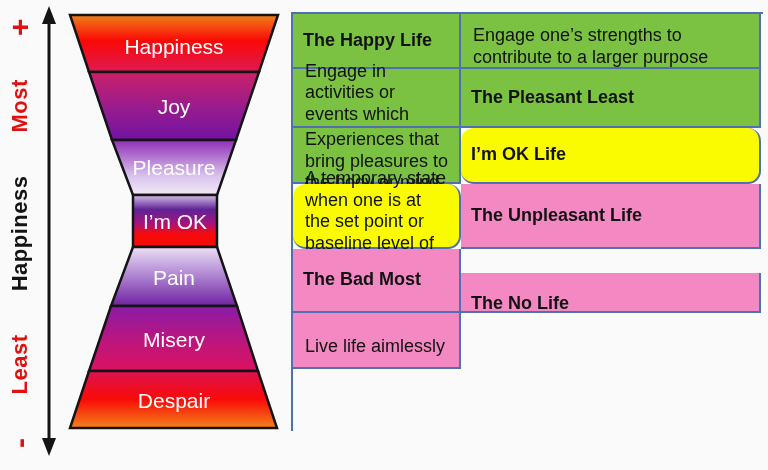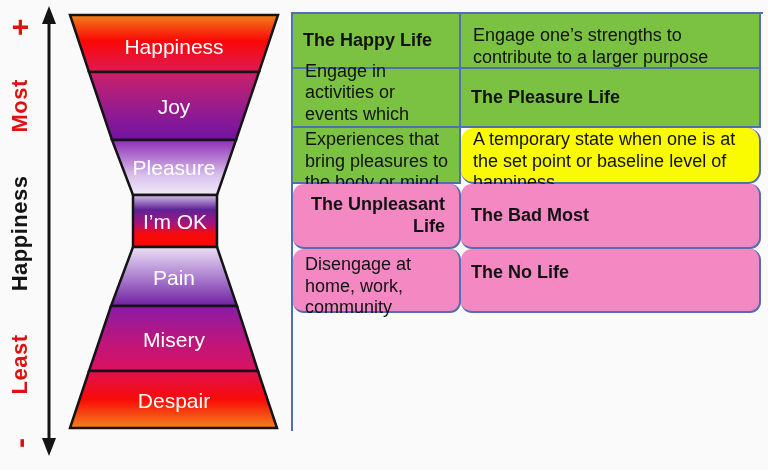--- a/index.html
+++ b/index.html
@@ -40,26 +40,26 @@
     display:grid;grid-template-columns:168px 300px;
     grid-template-rows:55px 59px 56px 65px 64px 56px 62px;
     border-top:2px solid #5070b2;border-left:2px solid #5070b2;
   }
   .cell{
     box-sizing:border-box;
     border-right:2px solid #5070b2;border-bottom:2px solid #5070b2;
     display:flex;align-items:center;
     color:#121212;font-size:18px;line-height:1.2;
   }
-  .cell.label{font-weight:bold;padding:2px 14px 2px 10px;text-align:right;}
+  .cell.label{font-weight:bold;padding:2px 14px 2px 10px;}
   .cell.desc{padding:16px 8px 3px 12px;}
   .t-green{background:#7cc242;}
   .t-yellow{background:#fbfb00;border-radius:13px;}
-  .t-pink{background:#f388c3;border-radius:11px;}
-  .cell.top-align{align-items:flex-start;padding-top:13px;}
+  .t-pink{background:#f388c3;}
+  .cell.top-align{align-items:flex-start;padding-top:20px;margin-top:24px;}
 </style>
 </head>
 <body>
 
 <div class="stage">
 
   <div class="axis">
     <span class="ax red big">-</span>
     <span class="ax red">Least</span>
     <span class="ax dark">Happiness</span>
@@ -129,26 +129,27 @@
     <text x="174" y="347">Misery</text>
     <text x="174" y="408">Despair</text>
   </svg>
 
   <div class="life-table">
     <div class="cell label t-green">The Happy Life</div>
     <div class="cell desc  t-green">Engage one’s strengths to contribute to a larger purpose</div>
 
     <div class="cell desc  t-green">Engage in activities or events which cause enjoyment</div>
 
-    <div class="cell label t-green">The Pleasure Life</div>
+    <div class="cell label t-green">The Pleasant Least</div>
     <div class="cell desc  t-green">Experiences that bring pleasures to the body or mind</div>
 
+    <div class="cell label t-yellow">I’m OK Life</div>
     <div class="cell desc  t-yellow">A temporary state when one is at the set point or baseline level of happiness</div>
 
     <div class="cell label t-pink">The Unpleasant Life</div>
 
     <div class="cell label t-pink">The Bad Most</div>
-    <div class="cell desc  t-pink">Disengage at home, work, community</div>
 
     <div class="cell label t-pink top-align">The No Life</div>
+    <div class="cell desc  t-pink">Live life aimlessly</div>
   </div>
 
 </div>
 
 </body></html>

